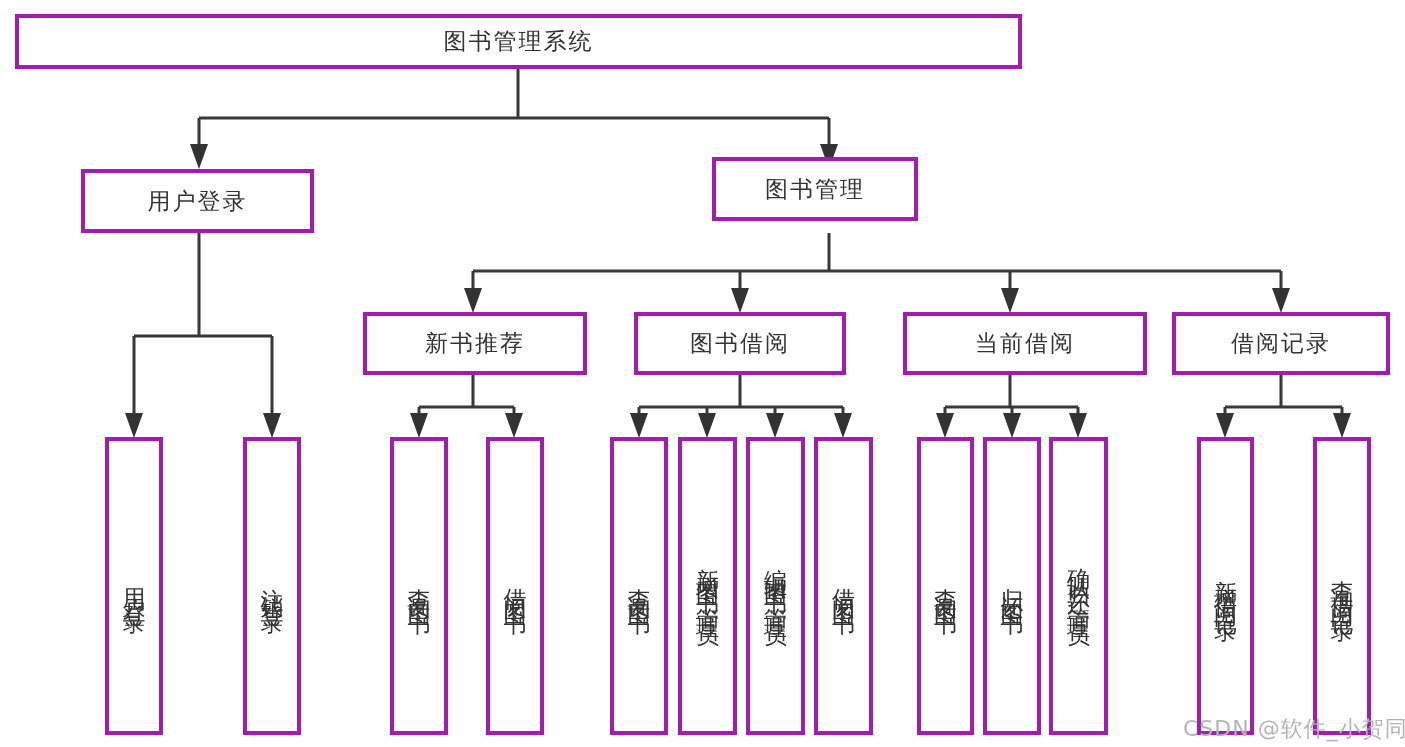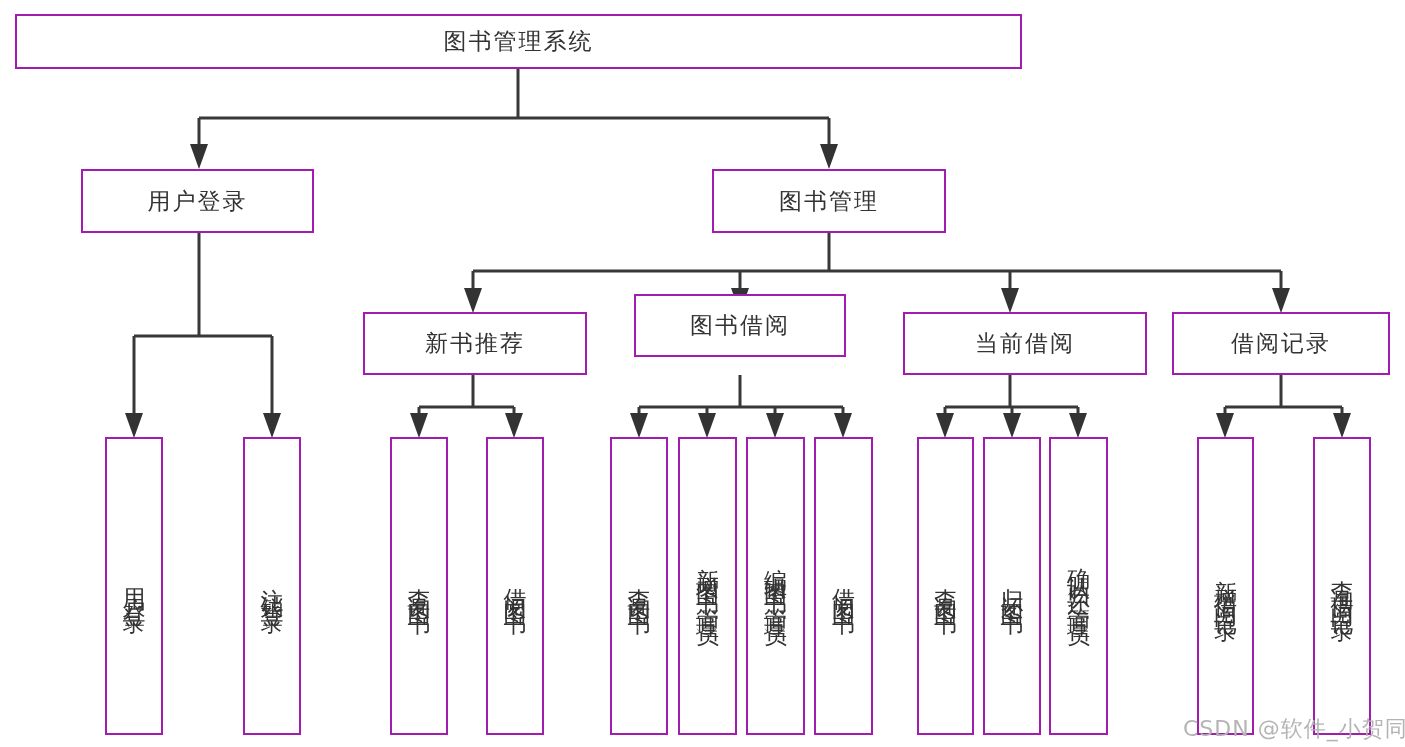--- a/index.html
+++ b/index.html
@@ -7,21 +7,21 @@
     position:relative;
     width:1405px;height:747px;
     background:#ffffff;
     font-family:"DejaVu Sans","Liberation Sans",sans-serif;
     overflow:hidden;
   }
   .wires{position:absolute;left:0;top:0;}
   .box{
     position:absolute;
     box-sizing:border-box;
-    border:2px solid #a21caf;
+    border:4px solid #a21caf;
     background:#ffffff;
     display:flex;
     align-items:center;
     justify-content:center;
     color:#333333;
     font-size:23px;
     letter-spacing:2px;
     text-align:center;
     z-index:2;
   }
@@ -90,24 +90,24 @@
       <polygon points="1069,413 1087,413 1078,438"></polygon>
 
       <polygon points="1216,413 1234,413 1225,438"></polygon>
       <polygon points="1333,413 1351,413 1342,438"></polygon>
     </g>
   </svg>
 
   <div class="box h" style="left:15px;top:14px;width:1007px;height:55px">图书管理系统</div>
 
   <div class="box h" style="left:81px;top:169px;width:233px;height:64px">用户登录</div>
-  <div class="box h" style="left:712px;top:169px;width:234px;height:64px">图书管理</div>
+  <div class="box h" style="left:712px;top:157px;width:206px;height:64px">图书管理</div>
 
   <div class="box h" style="left:363px;top:312px;width:224px;height:63px">新书推荐</div>
-  <div class="box h" style="left:634px;top:294px;width:212px;height:63px">图书借阅</div>
+  <div class="box h" style="left:634px;top:312px;width:212px;height:63px">图书借阅</div>
   <div class="box h" style="left:903px;top:312px;width:244px;height:63px">当前借阅</div>
   <div class="box h" style="left:1172px;top:312px;width:218px;height:63px">借阅记录</div>
 
   <div class="box v" style="left:105px;top:437px;width:58px;height:298px">用户登录</div>
   <div class="box v" style="left:243px;top:437px;width:58px;height:298px">注销登录</div>
 
   <div class="box v" style="left:390px;top:437px;width:58px;height:298px">查询图书</div>
   <div class="box v" style="left:486px;top:437px;width:58px;height:298px">借阅图书</div>
 
   <div class="box v" style="left:610px;top:437px;width:58px;height:298px">查询图书</div>

